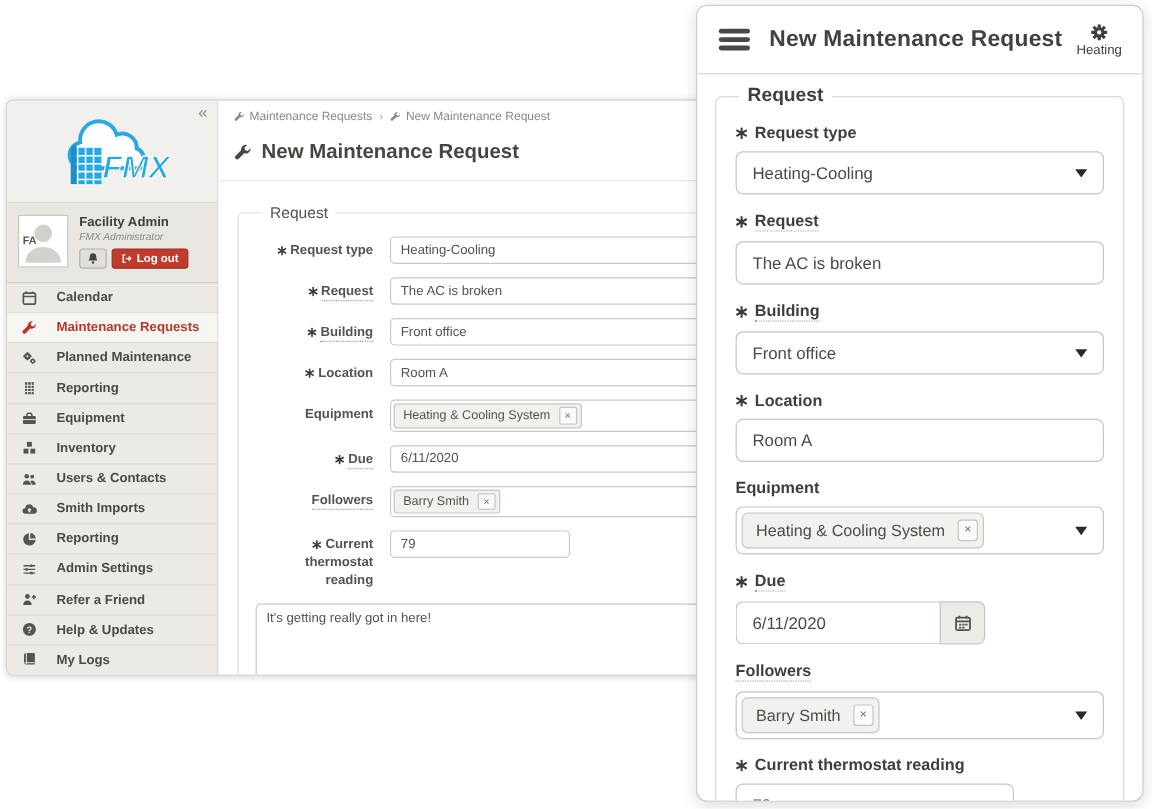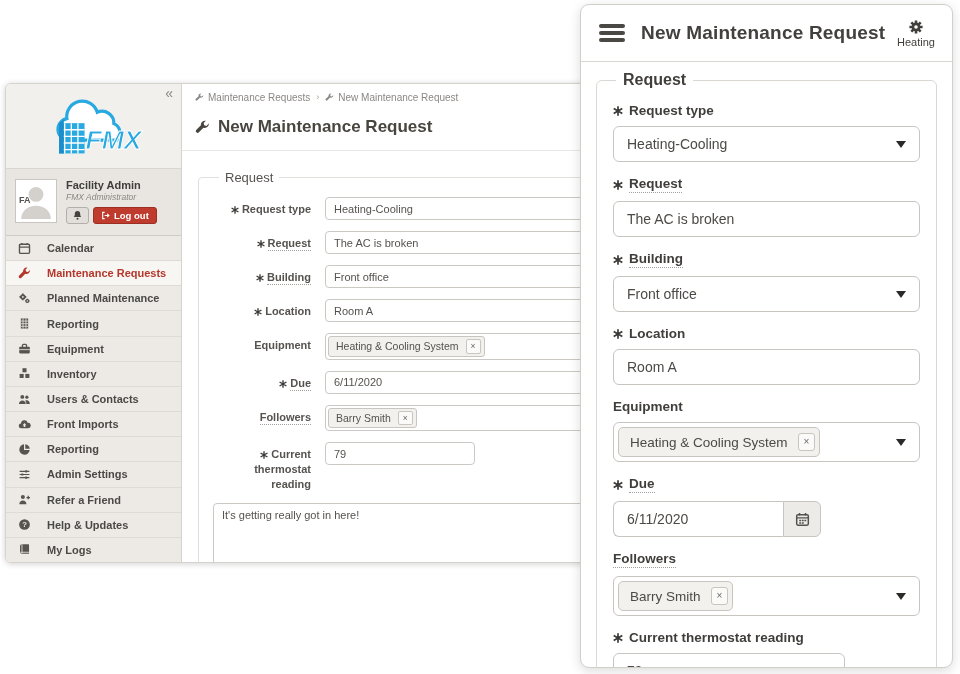--- a/index.html
+++ b/index.html
@@ -222,21 +222,21 @@
         </span>
         <span>Users &amp; Contacts</span>
       </div>
       <div class="nav-item">
         <span class="nicon">
           <svg width="13" height="13" viewBox="0 0 16 16">
               <path d="M12.7 12.5H4a2.9 2.9 0 0 1-.3-5.8 4.2 4.2 0 0 1 8.2-.9 2.9 2.9 0 0 1 .8 6.7z" fill="currentColor"></path>
               <path d="M8 6.2l2.3 2.6H9v2.2H7V8.8H5.7z" fill="#edeae6"></path>
             </svg>
         </span>
-        <span>Front Imports</span>
+        <span>Smith Imports</span>
       </div>
       <div class="nav-item">
         <span class="nicon">
           <svg width="13" height="13" viewBox="0 0 16 16">
               <path d="M7.4 1.6a6.4 6.4 0 1 0 7 7h-7z" fill="currentColor"></path>
               <path d="M8.9 1.5a6.4 6.4 0 0 1 5.6 5.6H8.9z" fill="currentColor"></path>
             </svg>
         </span>
         <span>Reporting</span>
       </div>

